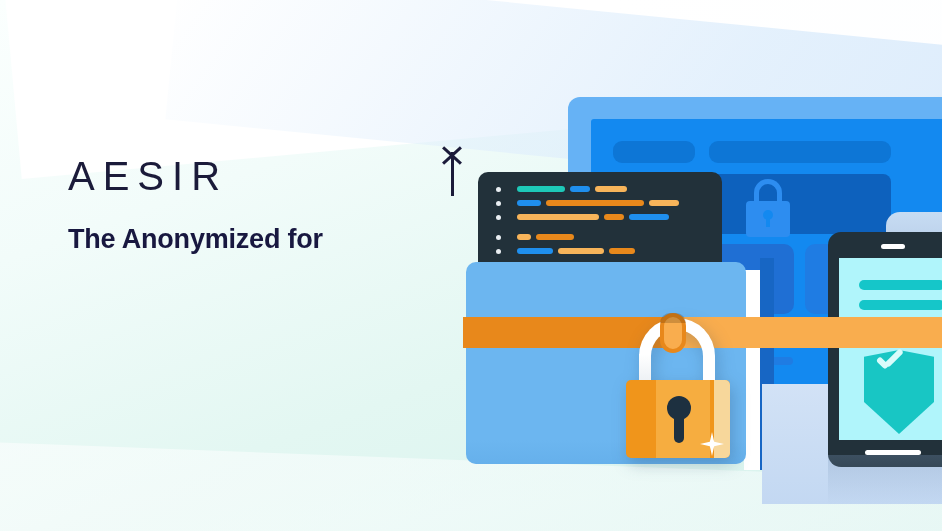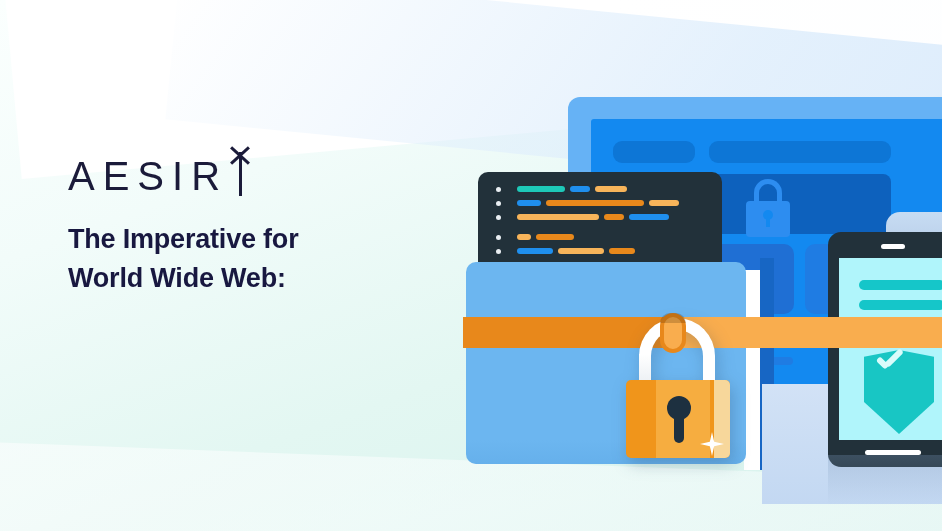--- a/index.html
+++ b/index.html
@@ -53,20 +53,21 @@
     position: absolute;
     left: 68px; top: 140px;
     width: 400px;
     z-index: 40;
   }
   .logo {
     display: flex;
     align-items: flex-end;
     height: 56px;
     margin-bottom: 24px;
+    justify-content: space-between;
   }
   .logo-word {
     font-family: "Liberation Sans", sans-serif;
     font-size: 40px;
     font-weight: 400;
     letter-spacing: 8px;
     color: #1b1b3a;
     line-height: 1;
   }
   .logo-mark {
@@ -553,18 +554,17 @@
     <div class="logo">
       <span class="logo-word">AESIR</span>
       <span class="logo-mark">
         <span class="stem"></span>
         <span class="slash-a"></span>
         <span class="slash-b"></span>
       </span>
     </div>
 
     <h1 class="headline">
-      <span class="ln">The Imperative for</span>
-      <span class="ln">World Wide Web:</span>
+      <span class="ln">The Anonymized for</span>
     </h1>
   </div>
 
 </div>
 
 </body></html>

